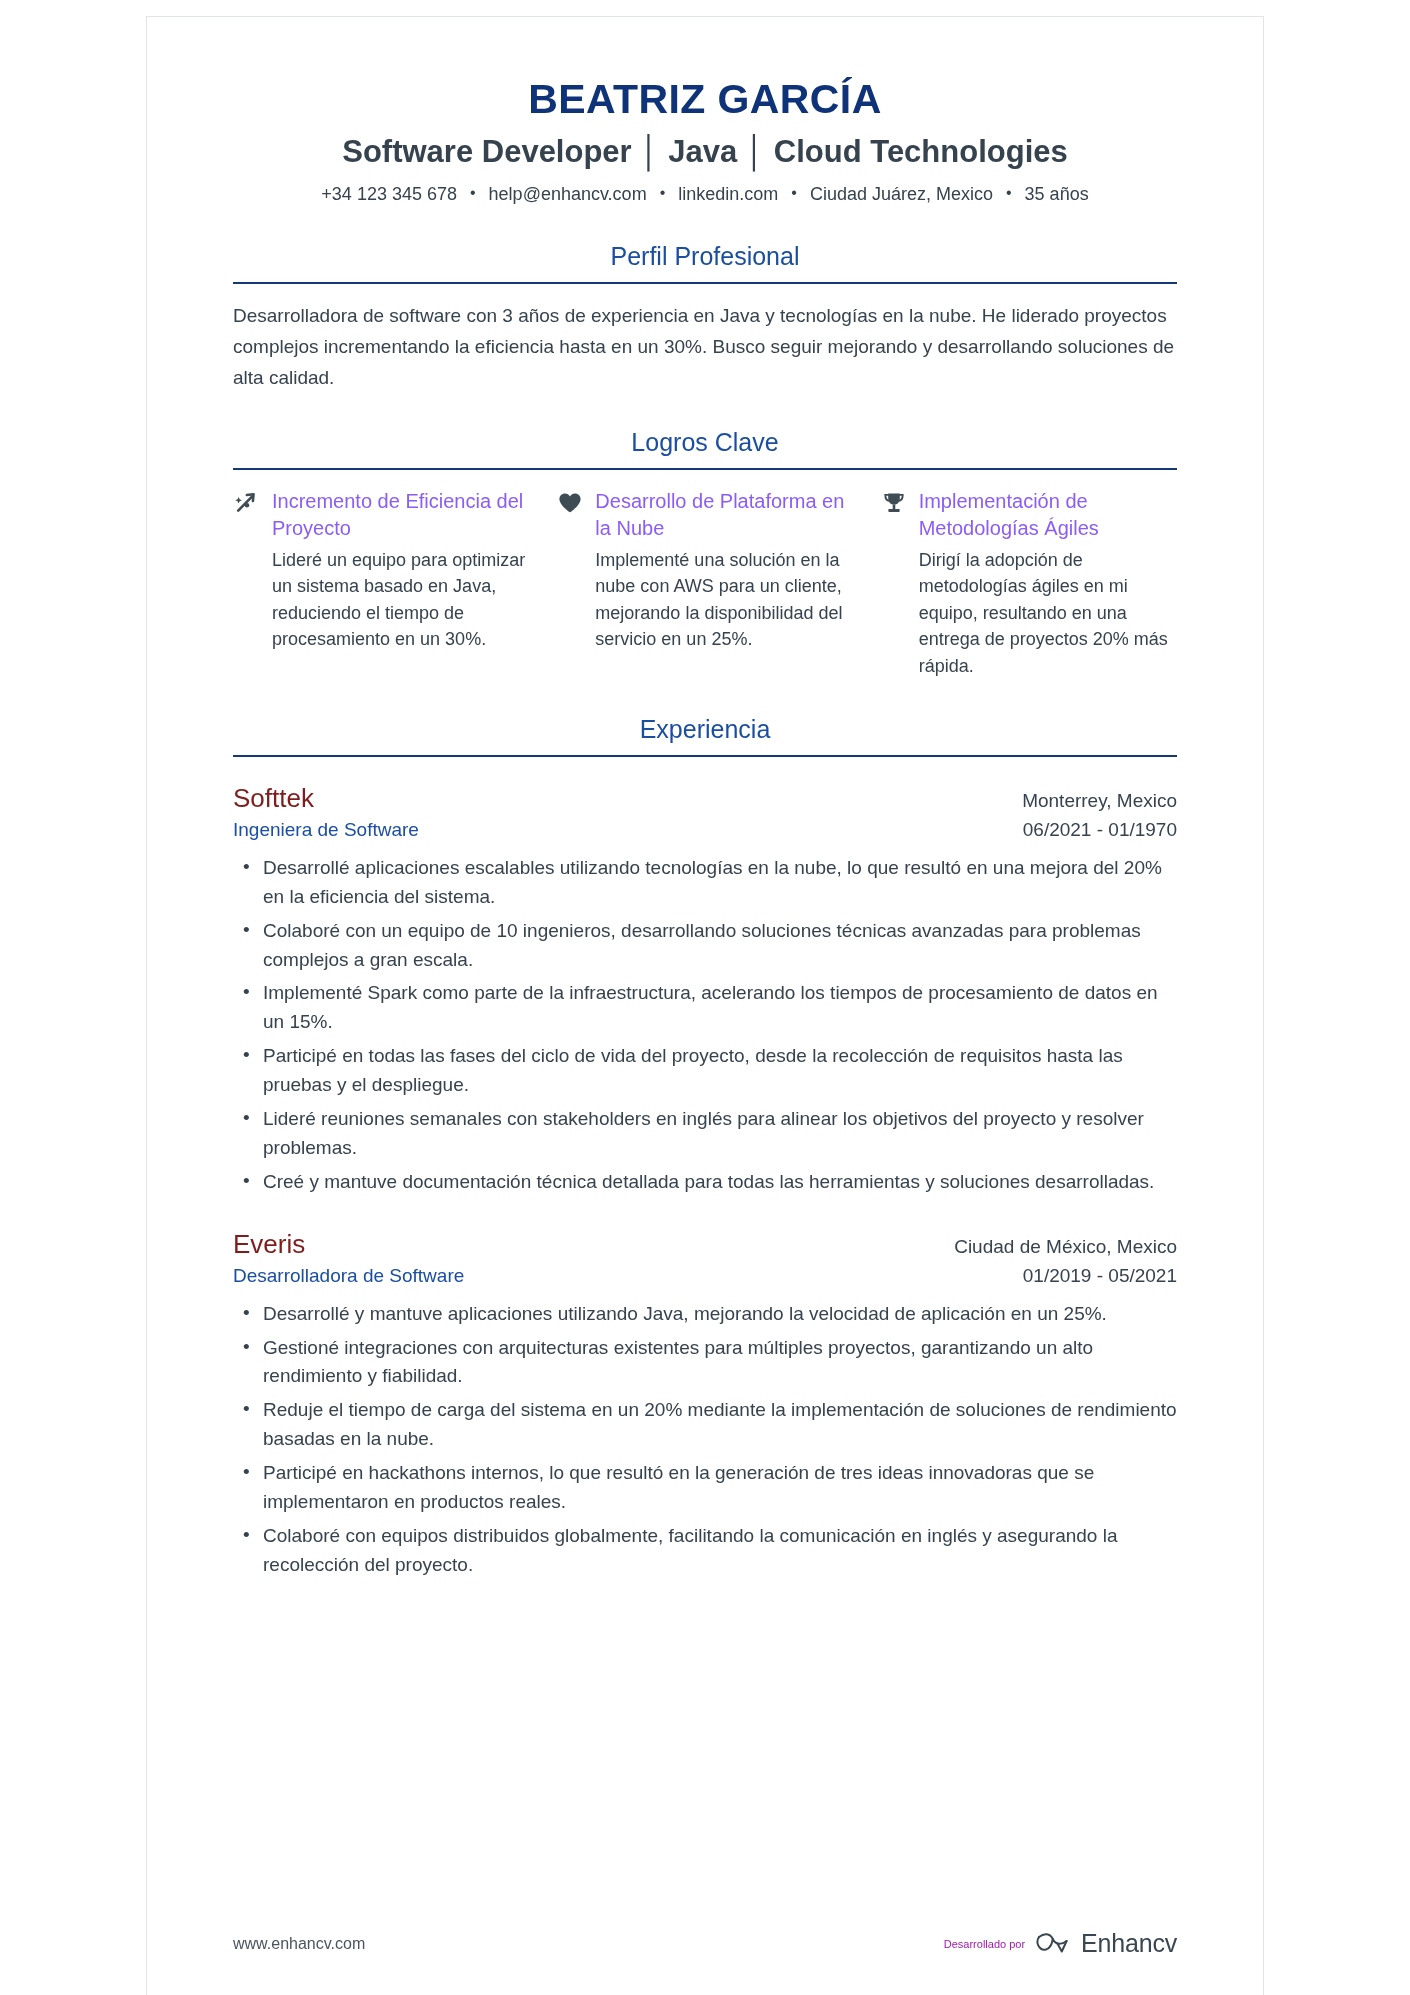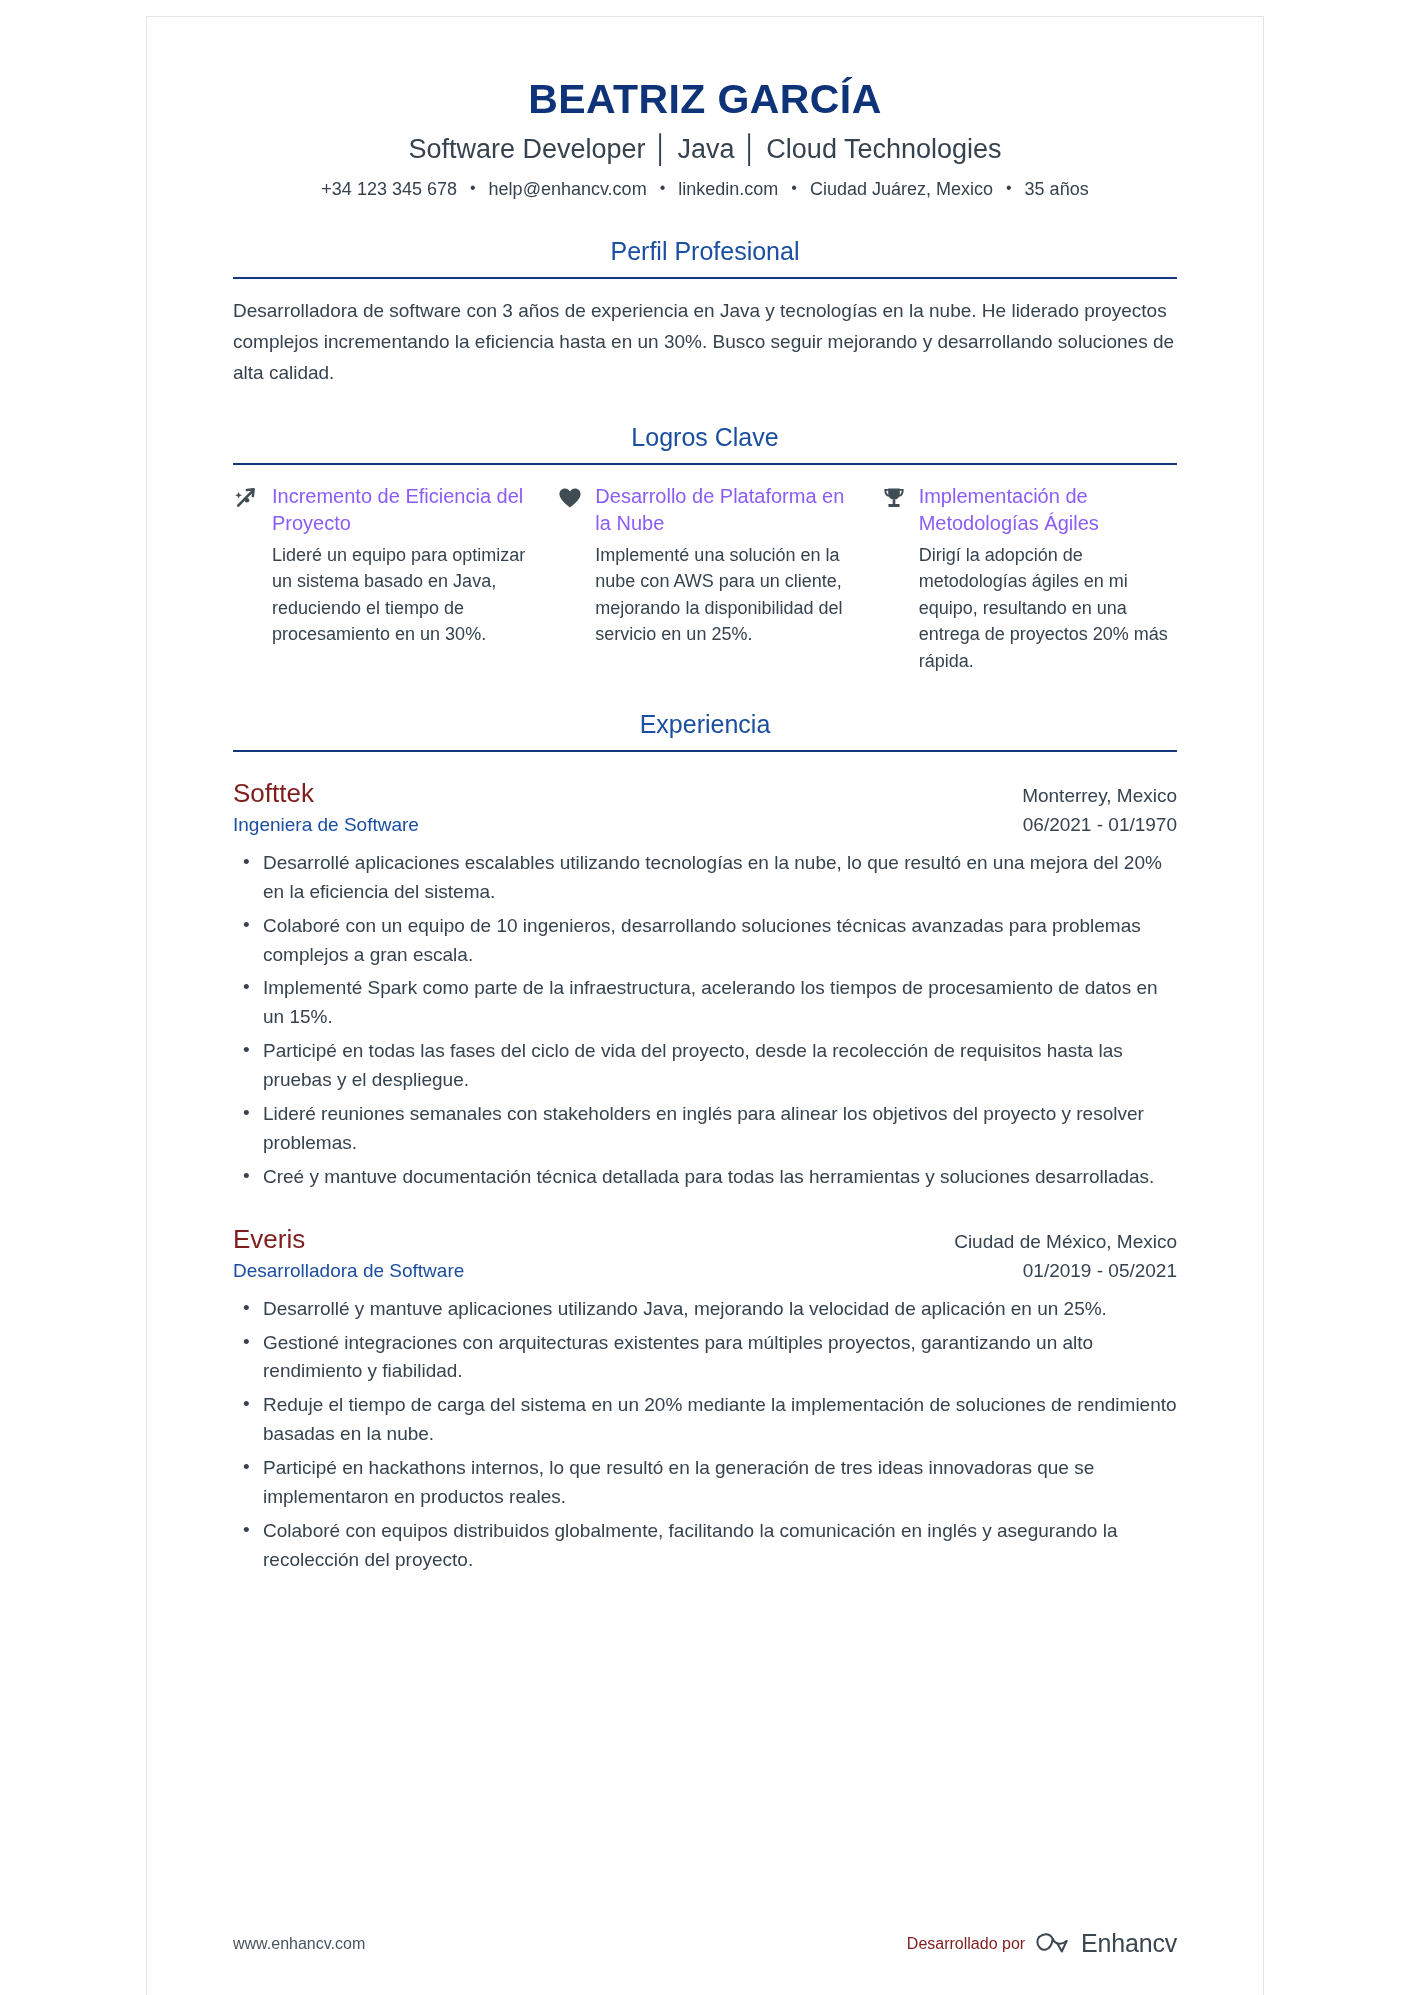--- a/index.html
+++ b/index.html
@@ -34,22 +34,22 @@
   .full-name {
     font-size: 41px;
     font-weight: bold;
     letter-spacing: 0.4px;
     color: #0f3378;
     line-height: 1.2;
   }
 
   .headline {
     margin-top: 9px;
-    font-size: 27px;
-    font-weight: 400;
+    font-size: 31px;
+    font-weight: 700;
     color: #36434e;
     line-height: 1.25;
   }
 
   .contact-line {
     margin-top: 10px;
     font-size: 18px;
     color: #36434e;
     line-height: 1.4;
     display: flex;
@@ -205,22 +205,22 @@
   .footer-left {
     font-size: 16px;
     color: #4a555e;
   }
   .footer-right {
     display: flex;
     align-items: center;
     gap: 11px;
   }
   .footer-credit {
-    font-size: 16px;
-    color: #7f1d1d;
+    font-size: 11px;
+    color: #a21caf;
   }
   .brand-mark svg { display: block; }
   .brand-name {
     font-size: 25px;
     color: #3a4750;
     letter-spacing: -0.2px;
   }
 </style>
 </head>
 <body>

